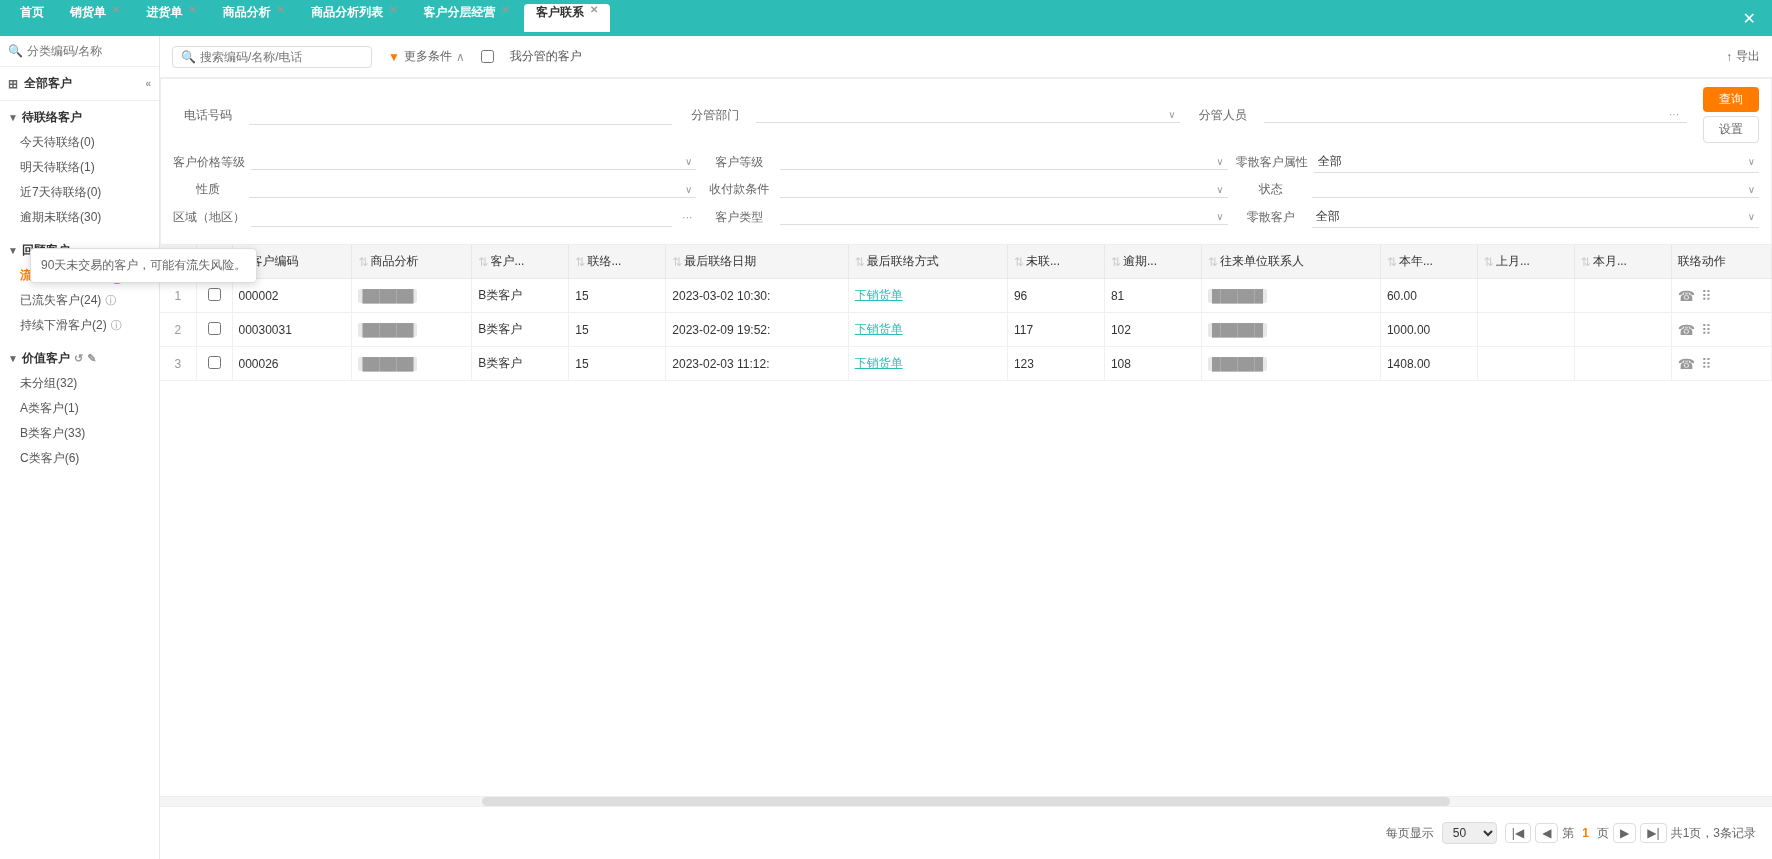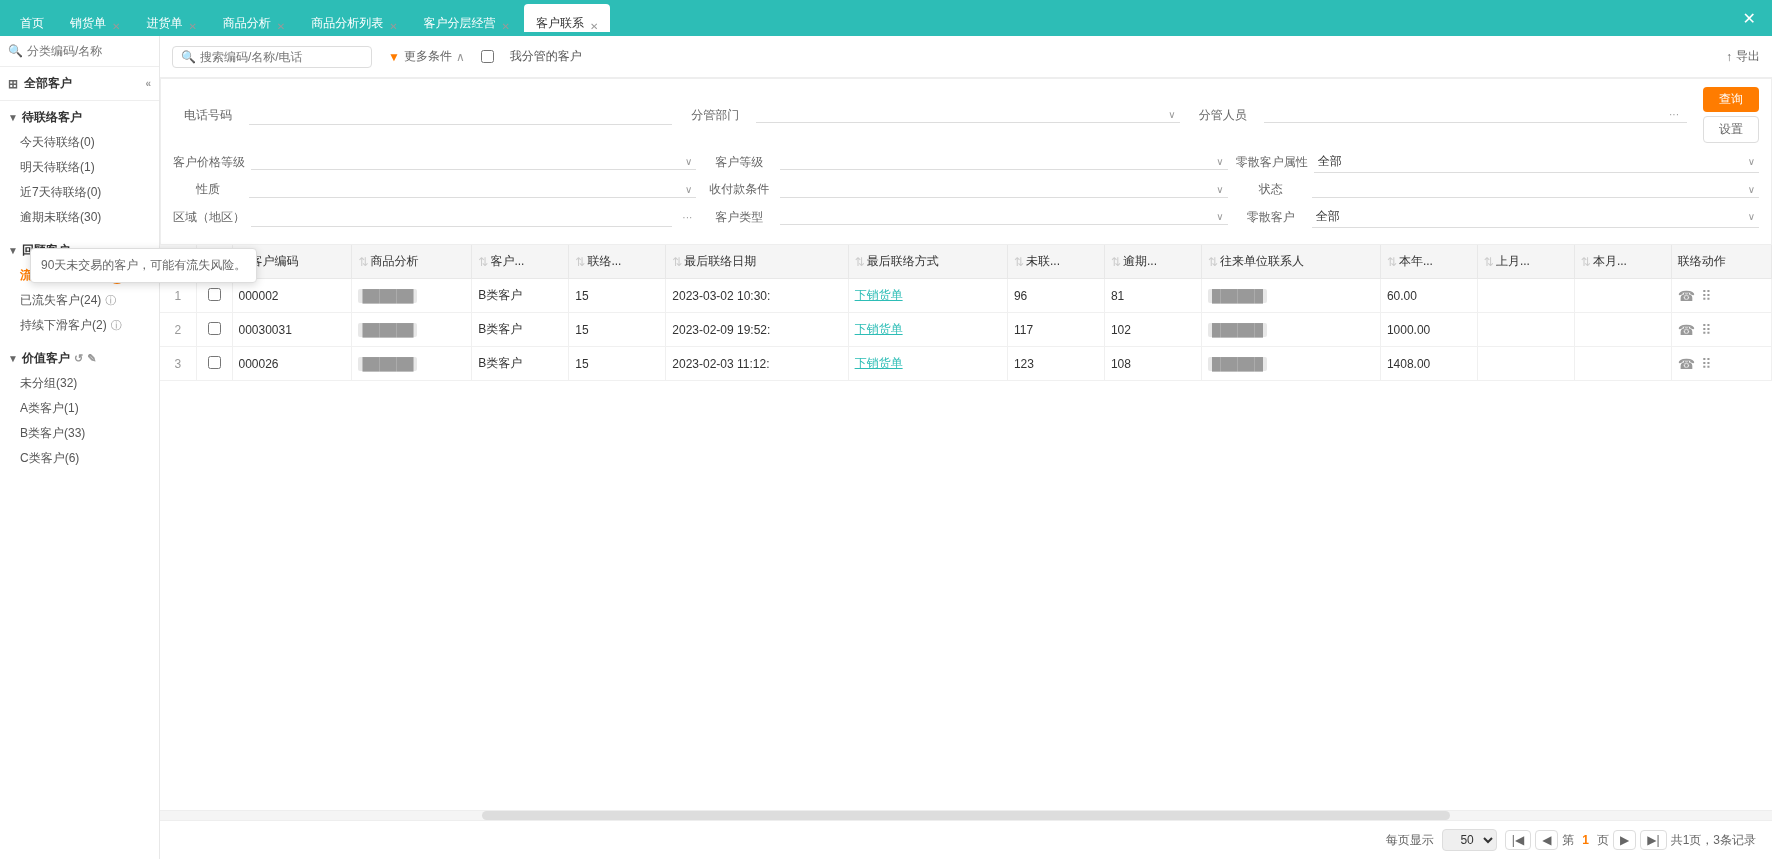--- a/index.html
+++ b/index.html
@@ -3,22 +3,22 @@
   <meta charset="utf-8">
   <style>
     * { box-sizing: border-box; margin: 0; padding: 0; font-family: 'Microsoft YaHei', Arial, sans-serif; font-size: 12px; }
     body { background: #f5f5f5; overflow: hidden; }
 
     
     .tab-bar {
       display: flex; align-items: center; background: #2dbdb6; height: 36px; padding: 0 8px;
     }
     .tab-item {
-      display: flex; align-items: flex-end; padding: 0 12px; height: 28px; color: #fff; cursor: pointer;
-      border-radius: 4px 4px 0 0; font-size: 13px; white-space: nowrap; margin-right: 2px;
+      display: flex; align-items: flex-start; padding: 0 12px; height: 28px; color: #fff; cursor: pointer;
+      border-radius: 4px 4px 0 0; font-size: 13px; white-space: nowrap; margin-right: 2px; font-weight: bold;
     }
     .tab-item.active { background: #fff; color: #333; }
     .tab-item .tab-close { margin-left: 6px; color: #999; font-size: 10px; cursor: pointer; }
     .tab-item.active .tab-close { color: #999; }
     .tab-spacer { flex: 1; }
     .tab-close-all { color: #fff; font-size: 16px; cursor: pointer; padding: 0 8px; }
 
     
     .main-layout { display: flex; height: calc(859px - 36px); }
 
@@ -132,28 +132,28 @@
     .col-check { width: 36px; text-align: center; }
     .col-actions { white-space: nowrap; }
     .link-text { color: #2dbdb6; cursor: pointer; text-decoration: underline; }
     .action-icons { display: flex; gap: 6px; }
     .action-icon { color: #999; cursor: pointer; font-size: 14px; }
     .blurred { color: #999; background: #e8e8e8; border-radius: 2px; padding: 0 4px; }
     .th-inner { display: flex; align-items: center; }
 
     
     .table-footer {
-      background: #fff; border-top: 1px solid #eee; padding: 8px 16px;
+      background: #fff; border-top: 1px solid #eee; padding: 15px 16px;
       display: flex; align-items: center; justify-content: flex-end; gap: 8px;
       flex-shrink: 0;
     }
     .footer-label { color: #666; }
     .footer-select {
       border: 1px solid #ddd; border-radius: 4px; padding: 2px 6px; font-size: 12px;
-      cursor: pointer; color: #333; text-align: right;
+      cursor: pointer; color: #333;
     }
     .page-nav { display: flex; align-items: center; gap: 4px; }
     .page-btn { border: 1px solid #ddd; background: #fff; border-radius: 4px; padding: 2px 6px; cursor: pointer; color: #666; font-size: 12px; }
     .page-btn:disabled { color: #ccc; cursor: not-allowed; }
     .page-current { color: #ff7c00; font-weight: bold; padding: 0 4px; }
     .page-total { color: #666; }
 
     
     .table-scrollbar { height: 10px; background: #f5f5f5; border-top: 1px solid #eee; }
     .table-scrollbar-inner { height: 100%; background: #ddd; border-radius: 5px; width: 60%; margin: 0 auto; }

